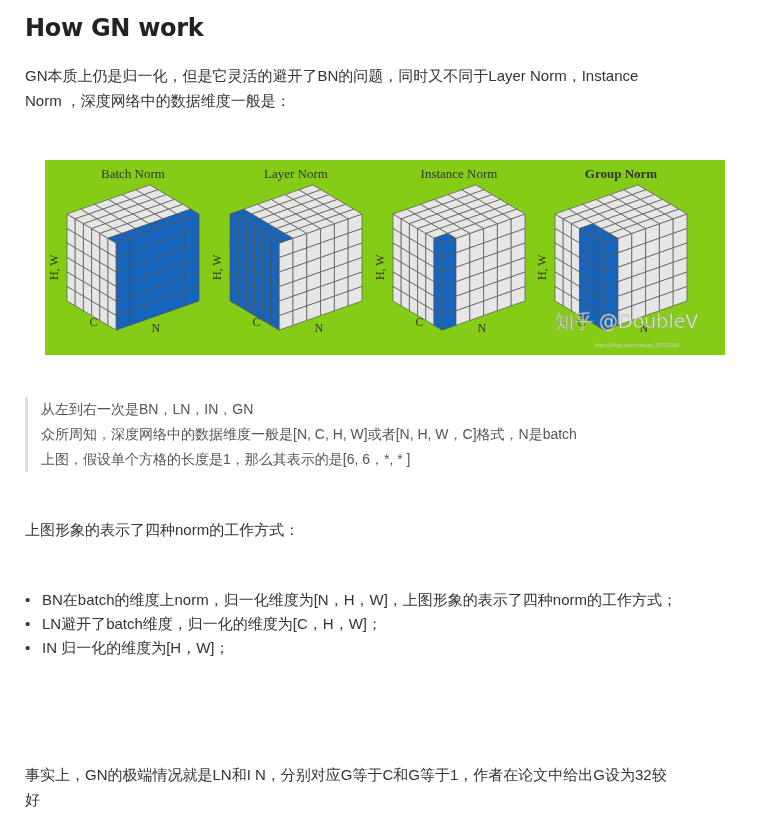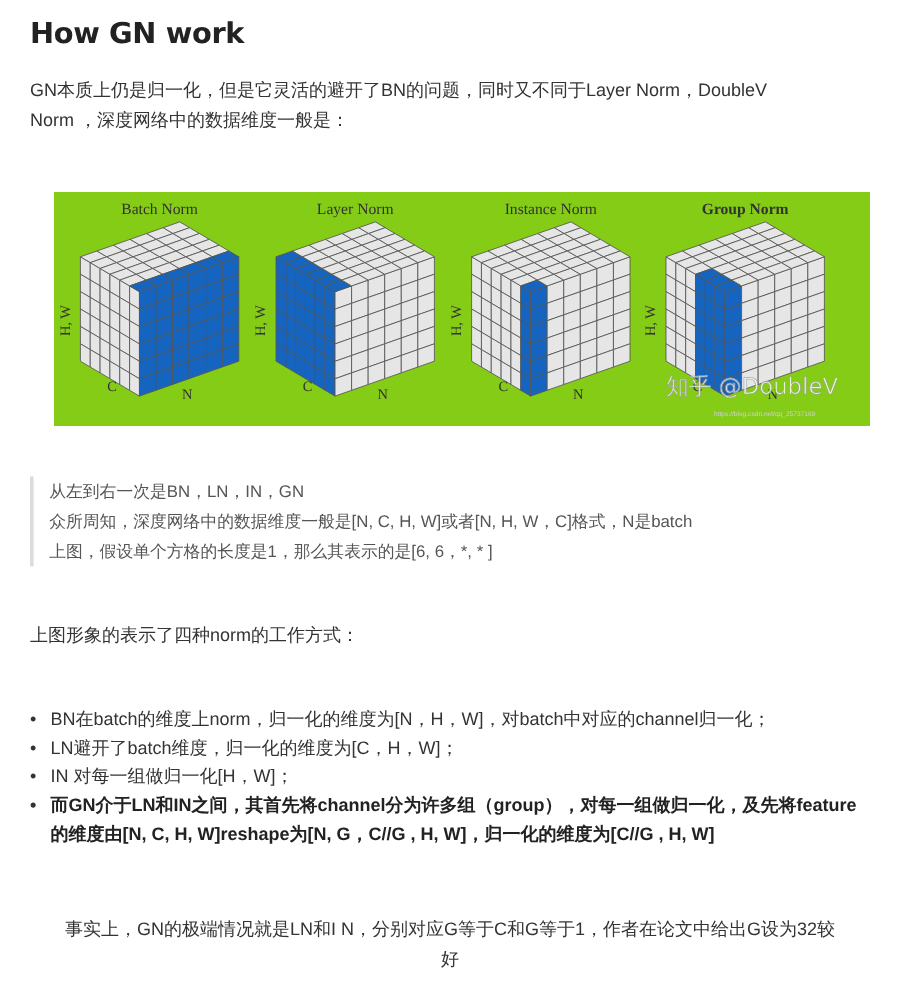--- a/index.html
+++ b/index.html
@@ -16,21 +16,21 @@
   ul.list li.bold { font-weight:bold; color:#222; }
   .cube-label { font-family:"Liberation Serif","DejaVu Serif",serif; fill:#333; }
   .wm { font-family:"DejaVu Sans",sans-serif; fill:#ffffff; stroke:#9a9a9a; stroke-width:0.6; opacity:0.8; }
 </style>
 </head>
 <body>
 
 <h2>How GN work</h2>
 
 <div class="p" style="top:63px;">
-  <div style="white-space:nowrap;">GN本质上仍是归一化，但是它灵活的避开了BN的问题，同时又不同于Layer Norm，DoubleV</div>
+  <div style="white-space:nowrap;">GN本质上仍是归一化，但是它灵活的避开了BN的问题，同时又不同于Layer Norm，Instance</div>
   <div>Norm ，深度网络中的数据维度一般是：</div>
 </div>
 
 <div class="figure">
   <svg id="fig" width="680" height="195" viewBox="0 0 680 195" xmlns="http://www.w3.org/2000/svg">
       <g>
         <polygon points="22,54 30.2,58.85 30.2,73.35 22,68.5" fill="#e6e6e6" stroke="#555555" stroke-width="0.7" stroke-linejoin="round"></polygon>
         <polygon points="22,68.5 30.2,73.35 30.2,87.85 22,83" fill="#e6e6e6" stroke="#555555" stroke-width="0.7" stroke-linejoin="round"></polygon>
         <polygon points="22,83 30.2,87.85 30.2,102.35 22,97.5" fill="#e6e6e6" stroke="#555555" stroke-width="0.7" stroke-linejoin="round"></polygon>
         <polygon points="22,97.5 30.2,102.35 30.2,116.85 22,112" fill="#e6e6e6" stroke="#555555" stroke-width="0.7" stroke-linejoin="round"></polygon>
@@ -492,22 +492,21 @@
 
 <div class="quote">
   <div>从左到右一次是BN，LN，IN，GN</div>
   <div>众所周知，深度网络中的数据维度一般是[N, C, H, W]或者[N, H, W，C]格式，N是batch</div>
   <div>上图，假设单个方格的长度是1，那么其表示的是[6, 6，*, * ]</div>
 </div>
 
 <div class="p" style="top:517px;">上图形象的表示了四种norm的工作方式：</div>
 
 <ul class="list">
-  <li>BN在batch的维度上norm，归一化的维度为[N，H，W]，对batch中对应的channel归一化；</li>
+  <li>BN在batch的维度上norm，归一化维度为[N，H，W]，上图形象的表示了四种norm的工作方式；</li>
   <li>LN避开了batch维度，归一化的维度为[C，H，W]；</li>
-  <li>IN 对每一组做归一化[H，W]；</li>
-  <li class="bold">而GN介于LN和IN之间，其首先将channel分为许多组（group），对每一组做归一化，及先将feature的维度由[N, C, H, W]reshape为[N, G，C//G , H, W]，归一化的维度为[C//G , H, W]</li>
+  <li>IN 归一化的维度为[H，W]；</li>
 </ul>
 
-<div class="p" style="top:762px;text-align:center;">
+<div class="p" style="top:762px;">
   <div style="white-space:nowrap;">事实上，GN的极端情况就是LN和I N，分别对应G等于C和G等于1，作者在论文中给出G设为32较</div>
   <div>好</div>
 </div>
 
 </body></html>

